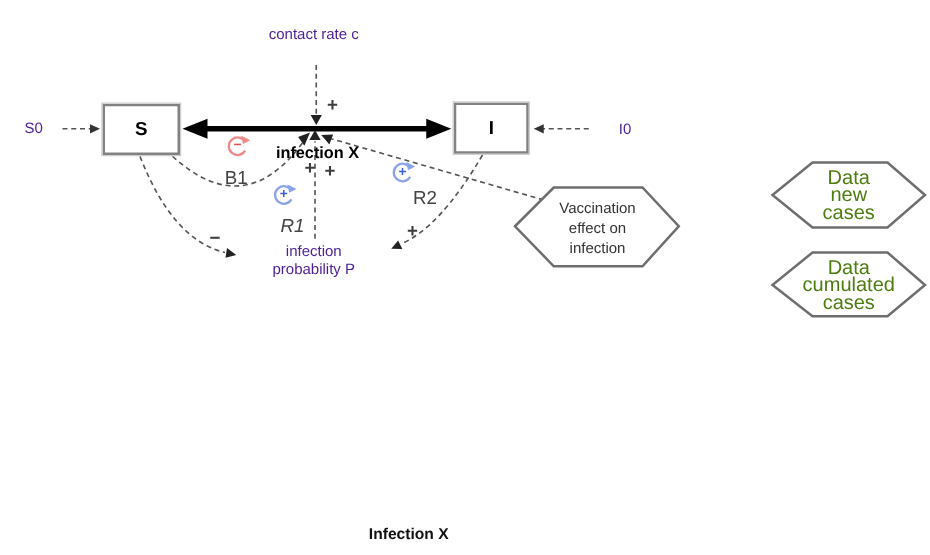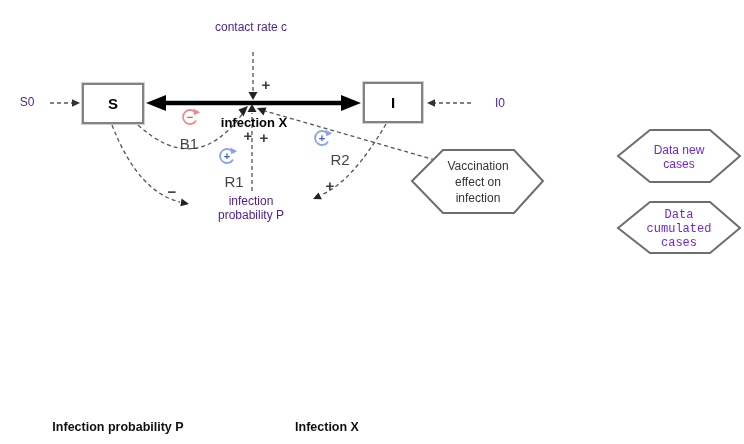--- a/index.html
+++ b/index.html
@@ -24,21 +24,21 @@
   }
   .loop-sign.red{color:#d9534f;}
   .loop-sign.blue{color:#3c5fd6;}
   .stock{
     position:absolute;background:#fff;border:2px solid #828282;outline:1px solid #cfcfcf;
     display:flex;align-items:center;justify-content:center;
     font-weight:700;font-size:15px;color:#000;box-sizing:border-box;
   }
   .hextext{
     position:absolute;transform:translate(-50%,-50%);text-align:center;
-    font-size:12px;color:#6d28d9;line-height:14px;
+    font-size:16px;color:#4d7c0f;line-height:14px;
   }
   .hextext.vacc{font-size:12px;line-height:16px;color:#333;}
   .title-lbl{
     position:absolute;transform:translate(-50%,-50%);
     font-size:12.5px;font-weight:700;color:#111;white-space:nowrap;
   }
 </style>
 </head>
 <body>
 
@@ -102,43 +102,42 @@
   <div class="lbl" style="left:251px;top:27px;">contact rate c</div>
   <div class="lbl" style="left:27px;top:102px;">S0</div>
   <div class="lbl" style="left:500px;top:103px;">I0</div>
   <div class="lbl flow-lbl" style="left:254px;top:122px;">infection X</div>
   <div class="lbl" style="left:251px;top:208px;">
     <span>infection</span><br>
     <span>probability P</span>
   </div>
 
   <div class="lbl loop-lbl" style="left:189px;top:143px;">B1</div>
-  <div class="lbl loop-lbl" style="left:234px;top:181px;">R1</div>
+  <div class="lbl loop-lbl" style="left:234px;top:181px;font-style:italic;">R1</div>
   <div class="lbl loop-lbl" style="left:320px;top:159px;padding-left:40px;">R2</div>
   <div class="loop-sign red" style="left:190px;top:117px;">−</div>
   <div class="loop-sign blue" style="left:227px;top:156px;">+</div>
   <div class="loop-sign blue" style="left:322px;top:138px;">+</div>
 
   <div class="sign" style="left:266px;top:84px;">+</div>
   <div class="sign" style="left:248px;top:135px;">+</div>
   <div class="sign" style="left:264px;top:137px;">+</div>
   <div class="sign" style="left:172px;top:191px;">−</div>
   <div class="sign" style="left:330px;top:185px;">+</div>
 
   <div class="hextext vacc" style="left:478px;top:182px;">
     <span>Vaccination</span><br>
     <span>effect on</span><br>
     <span>infection</span>
   </div>
   <div class="hextext" style="left:679px;top:157px;">
     <span>Data new</span><br>
     <span>cases</span>
   </div>
-  <div class="hextext" style="left:679px;top:229px;font-family:Liberation Mono, monospace;">
+  <div class="hextext" style="left:679px;top:229px;">
     <span>Data</span><br>
     <span>cumulated</span><br>
     <span>cases</span>
   </div>
 
-  <div class="title-lbl" style="left:118px;top:427px;">Infection probability P</div>
   <div class="title-lbl" style="left:327px;top:427px;">Infection X</div>
 
 </div>
 
 </body></html>

